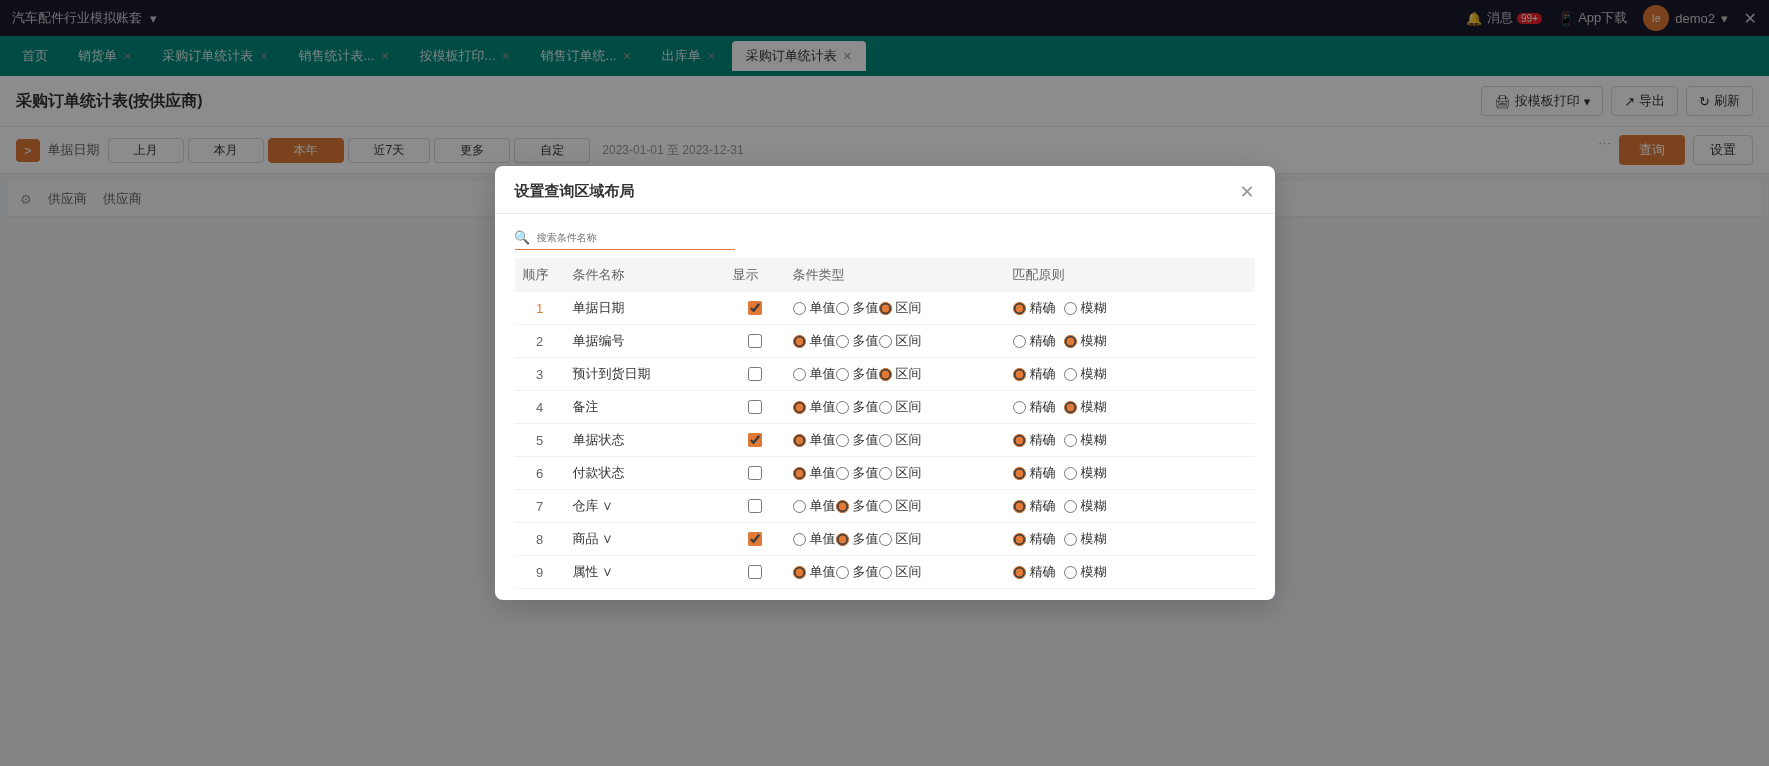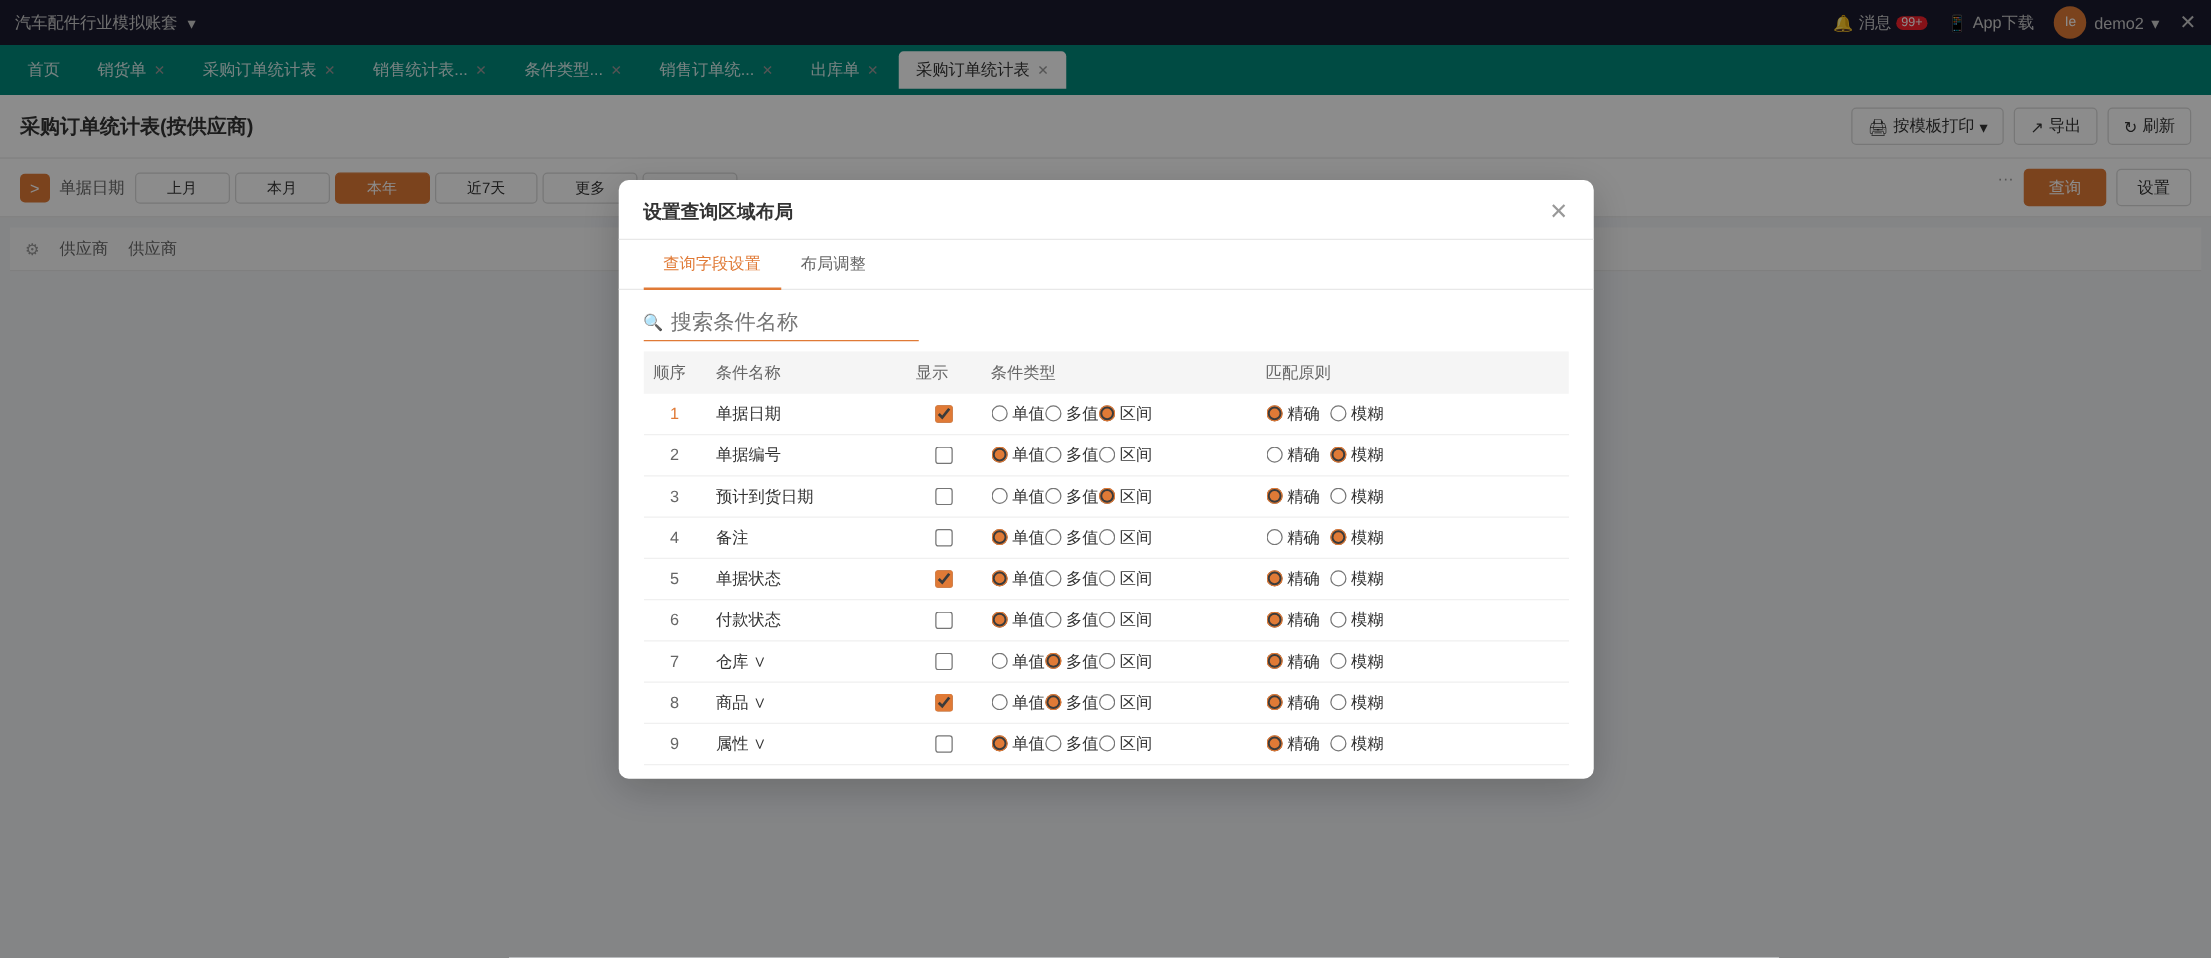--- a/index.html
+++ b/index.html
@@ -141,21 +141,21 @@
     .search-input-wrap {
       display: flex;
       align-items: center;
       border-bottom: 1px solid #e07a36;
       padding: 4px 0;
       gap: 6px;
       width: 220px;
     }
     .search-icon { color: #999; font-size: 13px; }
     .search-input {
-      border: none; outline: none; font-size: 17px; color: #333;
+      border: none; outline: none; font-size: 10px; color: #333;
       width: 180px; background: transparent;
     }
 
     
     .modal-table { flex: 1; overflow: hidden; padding: 0 20px 8px; }
     .mt-head {
       display: grid;
       grid-template-columns: 50px 160px 60px 220px 200px;
       background: #f5f5f5;
       padding: 8px 0;
@@ -244,21 +244,21 @@
   </div>
   <div class="tab-item">
     <span>采购订单统计表</span>
     <span class="tab-close">✕</span>
   </div>
   <div class="tab-item">
     <span>销售统计表...</span>
     <span class="tab-close">✕</span>
   </div>
   <div class="tab-item">
-    <span>条件类型...</span>
+    <span>按模板打印...</span>
     <span class="tab-close">✕</span>
   </div>
   <div class="tab-item">
     <span>销售订单统...</span>
     <span class="tab-close">✕</span>
   </div>
   <div class="tab-item">
     <span>出库单</span>
     <span class="tab-close">✕</span>
   </div>
@@ -315,28 +315,20 @@
 </div>
 
 <div class="overlay">
   <div class="modal">
 
     <div class="modal-header">
       <span class="modal-title">设置查询区域布局</span>
       <button class="modal-close">✕</button>
     </div>
 
-    <div class="modal-tabs">
-      <div class="modal-tab active">
-        <span>查询字段设置</span>
-      </div>
-      <div class="modal-tab">
-        <span>布局调整</span>
-      </div>
-    </div>
 
     <div class="modal-search">
       <div class="search-input-wrap">
         <span class="search-icon">🔍</span>
         <input class="search-input" type="text" placeholder="搜索条件名称" style="">
       </div>
     </div>
 
     <div class="modal-table">
       <div class="mt-head">

